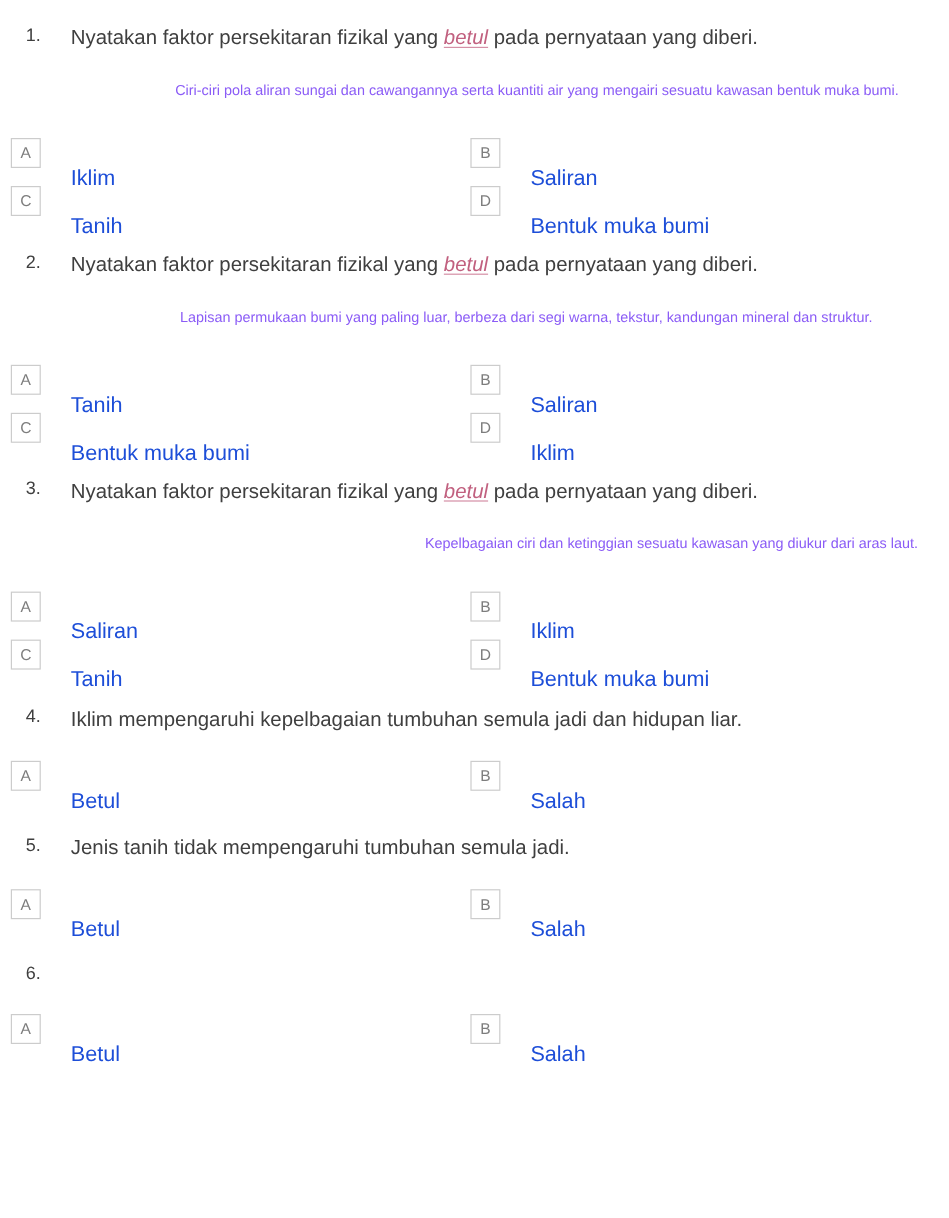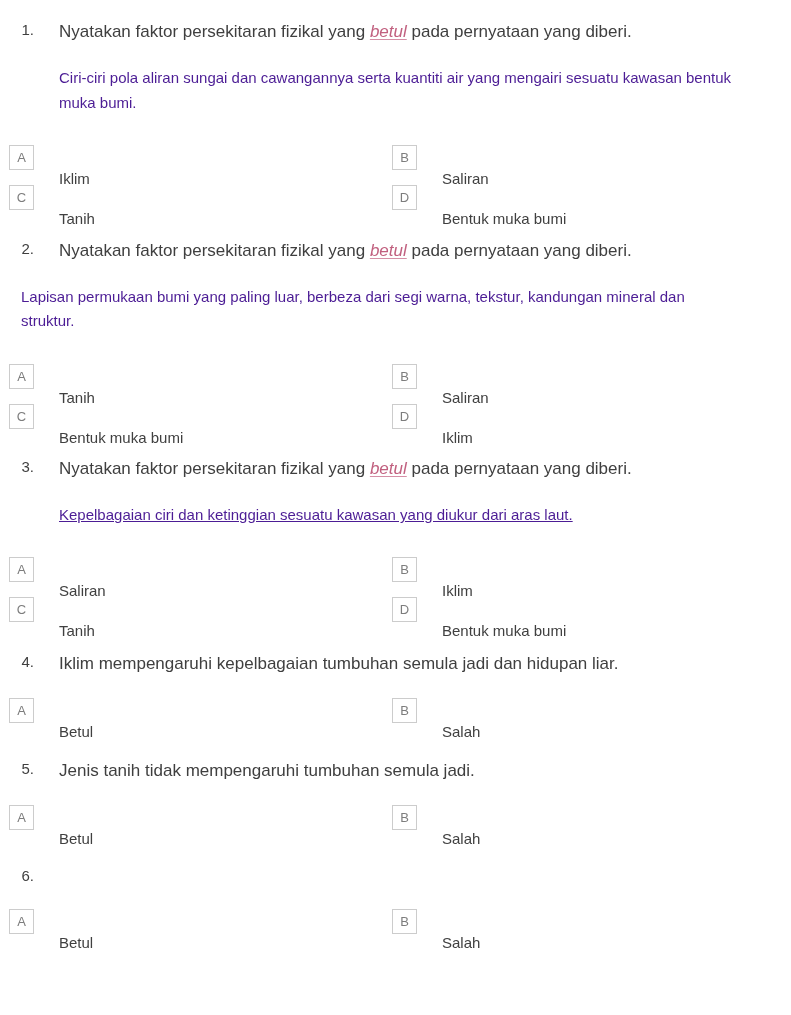--- a/index.html
+++ b/index.html
@@ -51,24 +51,25 @@
     font-style: italic;
     color: #c1607f;
     text-decoration: underline;
     text-decoration-color: #d58fa6;
     text-underline-offset: 2px;
   }
 
   .stmt {
     margin-left: 59px;
     margin-top: 20px;
-    font-size: 15px;
+    font-size: 12px;
     line-height: 1.65;
-    color: #4c1d95;
+    color: #8b5cf6;
     max-width: 690px;
+    text-align: right;
   }
 
   
   .opts {
     margin-top: 22px;
   }
   .optrow {
     display: flex;
     align-items: center;
     height: 40px;
@@ -88,22 +89,22 @@
     background: #ffffff;
     display: flex;
     align-items: center;
     justify-content: center;
     font-size: 13px;
     color: #7d7d7d;
     box-sizing: border-box;
   }
   .optlabel {
     padding-left: 25px;
-    font-size: 15px;
-    color: #404040;
+    font-size: 18px;
+    color: #1d4ed8;
     line-height: 1.4;
     white-space: nowrap;
     margin-top: 42px;
   }
 </style>
 </head>
 <body>
 
 <div id="sheet">
 
@@ -165,21 +166,21 @@
         </div>
       </div>
     </div>
   </div>
 
   <div class="qblock" style="margin-top:19px;">
     <div class="qrow">
       <div class="qnum">3.</div>
       <div class="qtext"><span>Nyatakan faktor persekitaran fizikal yang </span><span class="hl">betul</span><span> pada pernyataan yang diberi.</span></div>
     </div>
-    <div class="stmt" style="max-width:706px;text-decoration:underline;">Kepelbagaian ciri dan ketinggian sesuatu kawasan yang diukur dari aras laut.</div>
+    <div class="stmt" style="max-width:706px;">Kepelbagaian ciri dan ketinggian sesuatu kawasan yang diukur dari aras laut.</div>
     <div class="opts">
       <div class="optrow">
         <div class="opt col1">
           <div class="optbox">A</div>
           <div class="optlabel">Saliran</div>
         </div>
         <div class="opt col2">
           <div class="optbox">B</div>
           <div class="optlabel">Iklim</div>
         </div>

